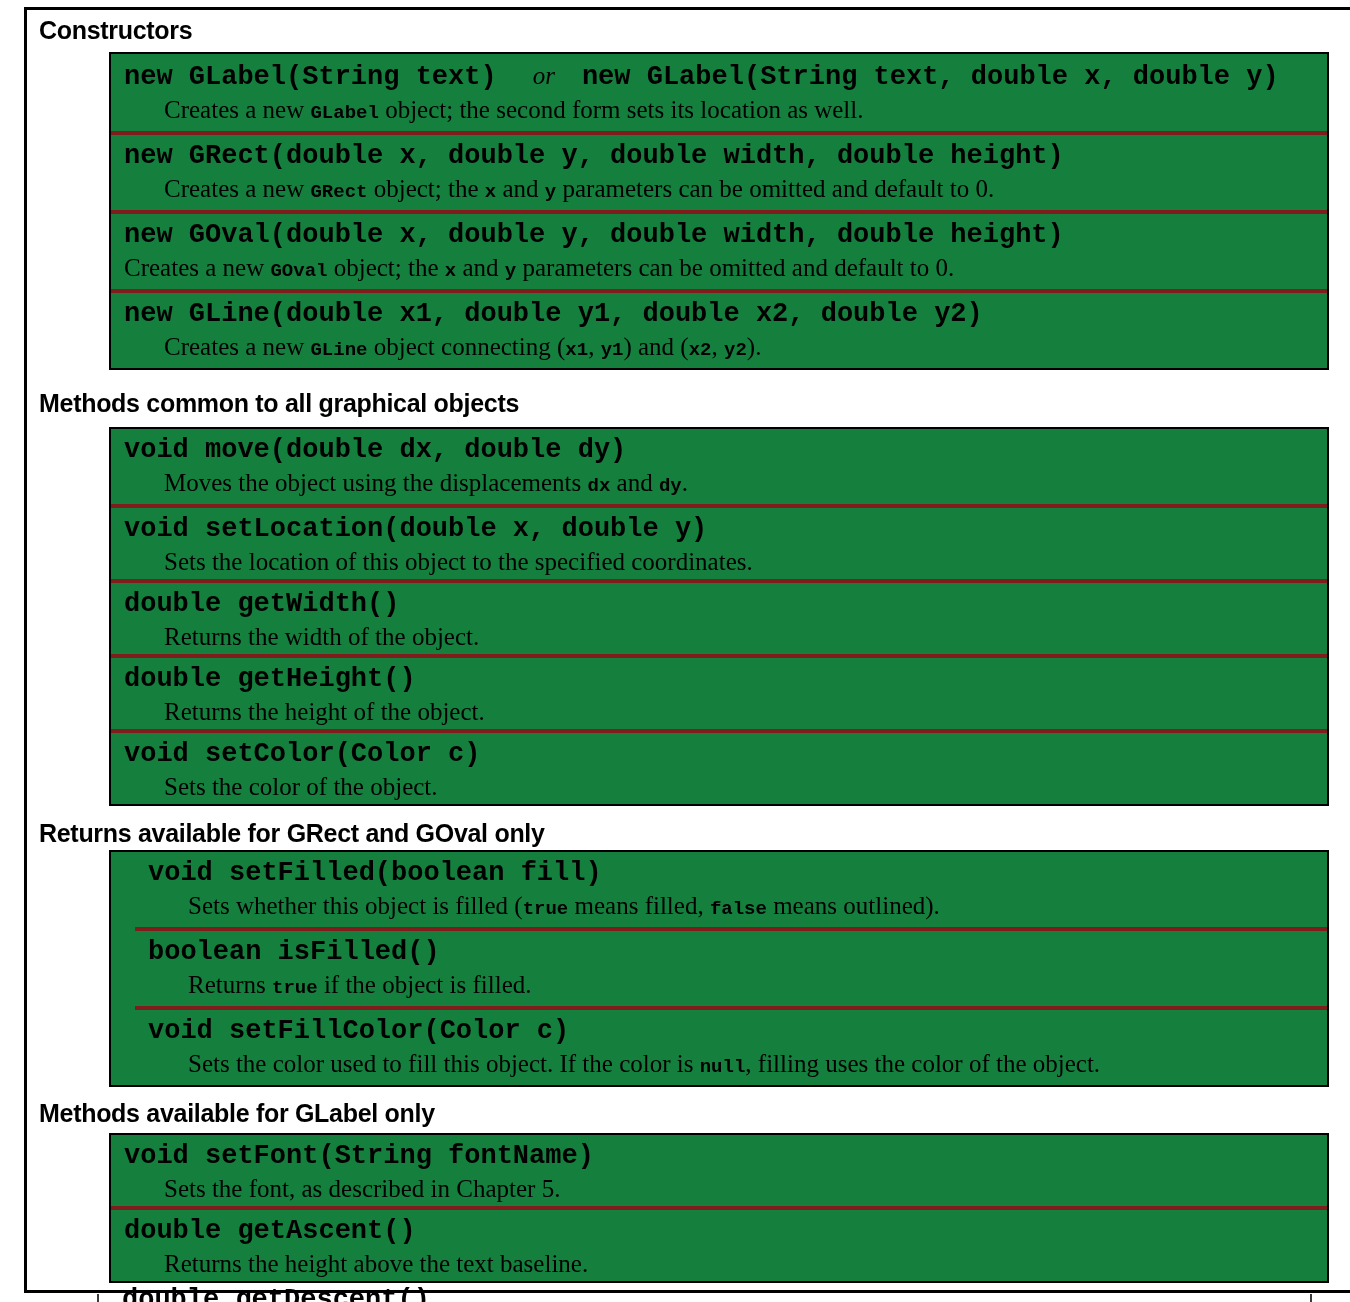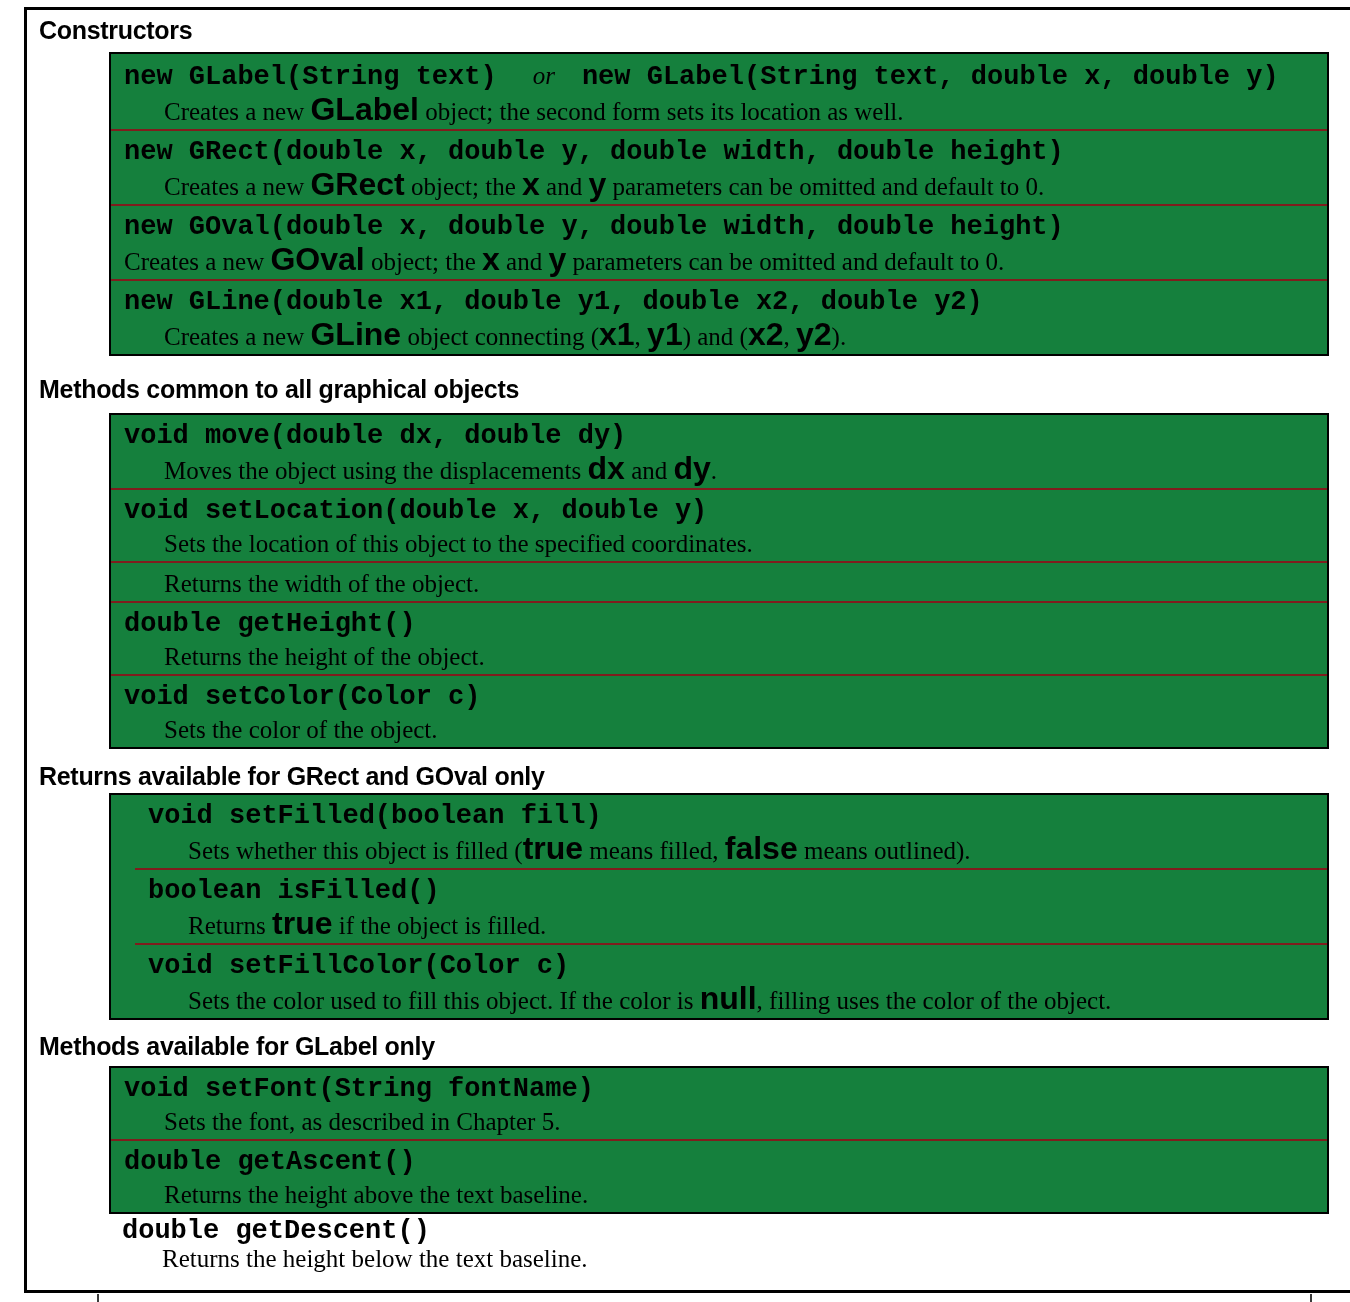--- a/index.html
+++ b/index.html
@@ -42,21 +42,21 @@
     width: 1220px;
     border: 2px solid #000000;
     box-sizing: border-box;
     background: #15803d;
   }
   .t-constructors { margin-top: 7px; }
   .t-common       { margin-top: 9px; }
   .t-rectoval     { margin-top: 2px; padding-left: 24px; }
   .t-glabel       { margin-top: 5px; }
   .mrow {
-    border-top: 2px solid #7f1d1d;
+    border-top: 4px solid #7f1d1d;
     padding: 5px 0 2px 0;
     overflow: hidden;
   }
   .mrow:first-child { border-top: none; }
   .sig {
     font-family: "Liberation Mono", monospace;
     font-weight: bold;
     font-size: 27px;
     line-height: 33px;
     padding-left: 13px;
@@ -73,23 +73,23 @@
   }
   .desc.noindent { padding-left: 13px; }
   .sg-i {
     font-family: "Liberation Serif", serif;
     font-style: italic;
     font-weight: normal;
     font-size: 25px;
     margin: 0 27px 0 36px;
   }
   .sg-dm {
-    font-family: Liberation Sans, sans-serif;
+    font-family: Liberation Mono, monospace;
     font-weight: bold;
-    font-size: 32px;
+    font-size: 19px;
     text-align: center;
   }
   .mrow-unboxed {
     margin-left: 70px;
     width: 1220px;
     padding-top: 3px;
     box-sizing: border-box;
   }
   .mrow-unboxed .sig  { line-height: 28px; }
   .mrow-unboxed .desc { line-height: 28px; }
@@ -131,20 +131,21 @@
       <div class="mtable t-common">
         <div class="mrow">
           <div class="sig"><span class="sg-m">void move(double dx, double dy)</span></div>
           <div class="desc"><span class="sg-s">Moves the object using the displacements </span><span class="sg-dm">dx</span><span class="sg-s"> and </span><span class="sg-dm">dy</span><span class="sg-s">.</span></div>
         </div>
         <div class="mrow">
           <div class="sig"><span class="sg-m">void setLocation(double x, double y)</span></div>
           <div class="desc"><span class="sg-s">Sets the location of this object to the specified coordinates.</span></div>
         </div>
         <div class="mrow">
+          <div class="sig"><span class="sg-m">double getWidth()</span></div>
           <div class="desc"><span class="sg-s">Returns the width of the object.</span></div>
         </div>
         <div class="mrow">
           <div class="sig"><span class="sg-m">double getHeight()</span></div>
           <div class="desc"><span class="sg-s">Returns the height of the object.</span></div>
         </div>
         <div class="mrow">
           <div class="sig"><span class="sg-m">void setColor(Color c)</span></div>
           <div class="desc"><span class="sg-s">Sets the color of the object.</span></div>
         </div>

